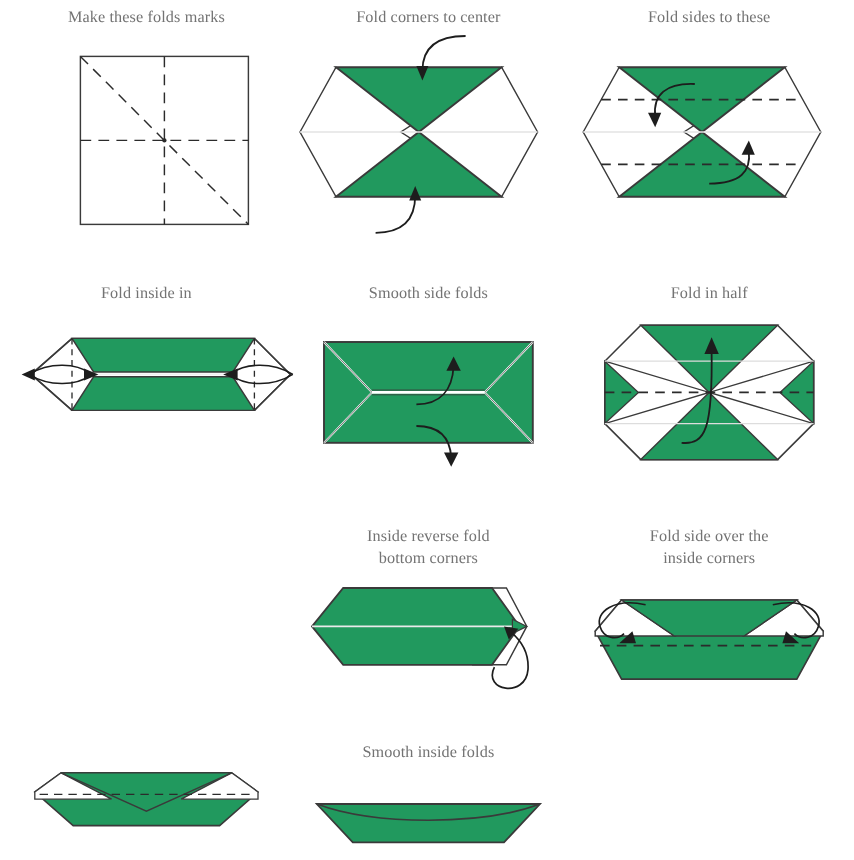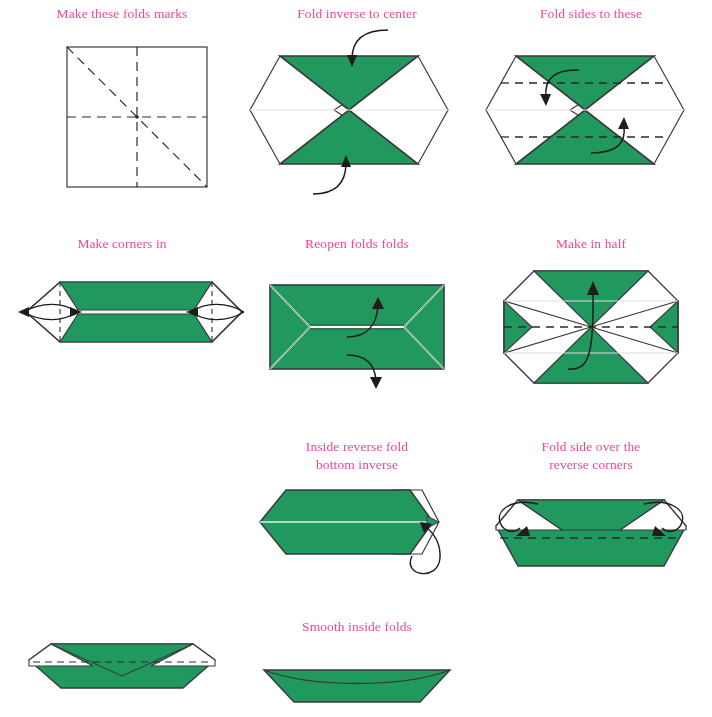--- a/index.html
+++ b/index.html
@@ -8,21 +8,21 @@
     font-family:"Liberation Serif","DejaVu Serif",serif;
     color:#2b2b2b;
     overflow:hidden;
   }
   .sheet{position:relative;width:712px;height:717px;}
   .step{position:absolute;display:flex;flex-direction:column;align-items:center;}
   .step-title{
     font-size:13.5px;
     line-height:18px;
     text-align:center;
-    color:#ec4899;
+    color:#737373;
     white-space:pre-line;
     letter-spacing:0.1px;
   }
   .step-figure{margin-top:4px;}
   svg{display:block;overflow:visible;}
 
   
   .col-a{left:0;width:244px;}
   .col-b{left:238px;width:238px;}
   .col-c{left:470px;width:242px;}
@@ -44,21 +44,21 @@
         <rect x="45" y="20" width="140" height="140" fill="#ffffff" stroke="#3a3a3a" stroke-width="1.2"></rect>
         <line x1="45" y1="20" x2="185" y2="160" stroke="#2b2b2b" stroke-width="1.2" stroke-dasharray="9 6"></line>
         <line x1="115" y1="20" x2="115" y2="160" stroke="#2b2b2b" stroke-width="1.2" stroke-dasharray="9 6"></line>
         <line x1="45" y1="90" x2="185" y2="90" stroke="#2b2b2b" stroke-width="1.2" stroke-dasharray="9 6"></line>
         <circle cx="115" cy="90" r="1.8" fill="#2b2b2b"></circle>
       </svg>
     </div>
   </div>
 
   <div class="step col-b row-1">
-    <div class="step-title">Fold inverse to center</div>
+    <div class="step-title">Fold corners to center</div>
     <div class="step-figure">
       <svg width="230" height="175" viewBox="0 0 230 175">
 
         <polygon points="8,83 38,29 122,83 38,137" fill="#ffffff" stroke="#3a3a3a" stroke-width="1.2"></polygon>
         <polygon points="206,83 176,29 92,83 176,137" fill="#ffffff" stroke="#3a3a3a" stroke-width="1.2"></polygon>
 
         <polygon points="38,29 176,29 107,83" fill="#21995e" stroke="#3a3a3a" stroke-width="1.6"></polygon>
         <polygon points="38,137 176,137 107,83" fill="#21995e" stroke="#3a3a3a" stroke-width="1.6"></polygon>
         <line x1="8" y1="83" x2="206" y2="83" stroke="#e3e3e3" stroke-width="1.2"></line>
 
@@ -91,21 +91,21 @@
         </g>
         <g fill="none" stroke="#1d1d1d" stroke-width="1.5">
           <path d="M115,126 C141,126 150,116 148,99"></path>
           <path d="M148,90 L142,102 L153,102 Z" fill="#1d1d1d" stroke="none"></path>
         </g>
       </svg>
     </div>
   </div>
 
   <div class="step col-a row-2">
-    <div class="step-title">Make corners in</div>
+    <div class="step-title">Fold inside in</div>
     <div class="step-figure">
       <svg width="240" height="120" viewBox="0 0 240 120">
 
         <polygon points="24,55 58,25 210,25 240,55 210,85 58,85" fill="#ffffff" stroke="#3a3a3a" stroke-width="1.2"></polygon>
 
         <polygon points="58,25 210,25 192,53 76,53" fill="#21995e" stroke="#3a3a3a" stroke-width="1.2"></polygon>
         <polygon points="58,85 210,85 192,57 76,57" fill="#21995e" stroke="#3a3a3a" stroke-width="1.2"></polygon>
         <line x1="76" y1="55" x2="192" y2="55" stroke="#f1f1f1" stroke-width="1.4"></line>
 
         <line x1="24" y1="55" x2="58" y2="25" stroke="#3a3a3a" stroke-width="1.2"></line>
@@ -124,21 +124,21 @@
         <g stroke="#1d1d1d" stroke-width="1.3" fill="none">
           <path d="M242,55 C224,44 202,46 191,54"></path>
           <path d="M242,55 C224,66 202,64 191,56"></path>
           <path d="M184,55 L196,50 L196,60 Z" fill="#1d1d1d" stroke="none"></path>
         </g>
       </svg>
     </div>
   </div>
 
   <div class="step col-b row-2">
-    <div class="step-title">Reopen folds folds</div>
+    <div class="step-title">Smooth side folds</div>
     <div class="step-figure">
       <svg width="230" height="130" viewBox="0 0 230 130">
         <rect x="28" y="28" width="174" height="84" fill="#21995e" stroke="#3a3a3a" stroke-width="1.6"></rect>
 
         <line x1="28" y1="28" x2="68" y2="70" stroke="#ffffff" stroke-width="1.6"></line>
         <line x1="28" y1="112" x2="68" y2="70" stroke="#ffffff" stroke-width="1.6"></line>
         <line x1="202" y1="28" x2="162" y2="70" stroke="#ffffff" stroke-width="1.6"></line>
         <line x1="202" y1="112" x2="162" y2="70" stroke="#ffffff" stroke-width="1.6"></line>
         <line x1="28" y1="28" x2="68" y2="70" stroke="#3a3a3a" stroke-width="0.6"></line>
         <line x1="28" y1="112" x2="68" y2="70" stroke="#3a3a3a" stroke-width="0.6"></line>
@@ -154,21 +154,21 @@
         </g>
         <g fill="none" stroke="#1d1d1d" stroke-width="1.5">
           <path d="M105,98 C125,98 133,108 134,124"></path>
           <path d="M134,132 L128,120 L140,120 Z" fill="#1d1d1d" stroke="none"></path>
         </g>
       </svg>
     </div>
   </div>
 
   <div class="step col-c row-2">
-    <div class="step-title">Make in half</div>
+    <div class="step-title">Fold in half</div>
     <div class="step-figure">
       <svg width="230" height="140" viewBox="0 0 230 140">
 
         <polygon points="58,14 172,14 202,44 202,96 172,126 58,126 28,96 28,44" fill="#ffffff" stroke="#3a3a3a" stroke-width="1.3"></polygon>
 
         <polygon points="58,14 172,14 115,70" fill="#21995e" stroke="#3a3a3a" stroke-width="1.2"></polygon>
         <polygon points="58,126 172,126 115,70" fill="#21995e" stroke="#3a3a3a" stroke-width="1.2"></polygon>
 
         <polygon points="28,44 28,96 56,70" fill="#21995e" stroke="#3a3a3a" stroke-width="1.1"></polygon>
         <polygon points="202,44 202,96 174,70" fill="#21995e" stroke="#3a3a3a" stroke-width="1.1"></polygon>
@@ -185,42 +185,42 @@
           <path d="M92,112 C112,114 118,100 117,34"></path>
           <path d="M117,24 L111,38 L123,38 Z" fill="#1d1d1d" stroke="none"></path>
         </g>
       </svg>
     </div>
   </div>
 
 
   <div class="step col-b row-3">
     <div class="step-title">Inside reverse fold
-bottom inverse</div>
+bottom corners</div>
     <div class="step-figure">
       <svg width="230" height="110" viewBox="0 0 230 110">
 
         <polygon points="152,12 180,12 197,44 180,76 152,76" fill="#ffffff" stroke="#3a3a3a" stroke-width="1.2"></polygon>
 
         <polygon points="18,44 44,12 168,12 191,44 168,76 44,76" fill="#21995e" stroke="#3a3a3a" stroke-width="1.5"></polygon>
         <line x1="18" y1="44" x2="191" y2="44" stroke="#eaeaea" stroke-width="1.4"></line>
 
         <polygon points="185,38 197,44 185,50" fill="#21995e" stroke="#3a3a3a" stroke-width="1"></polygon>
 
         <g fill="none" stroke="#1d1d1d" stroke-width="1.4">
           <path d="M170,78 C160,98 196,104 198,80 C199,64 190,54 184,49"></path>
           <path d="M178,44 L190,46 L182,55 Z" fill="#1d1d1d" stroke="none"></path>
         </g>
       </svg>
     </div>
   </div>
 
   <div class="step col-c row-3">
     <div class="step-title">Fold side over the
-reverse corners</div>
+inside corners</div>
     <div class="step-figure">
       <svg width="230" height="110" viewBox="0 0 230 110">
 
         <polygon points="20,48 42,22 188,22 210,48 188,88 42,88" fill="#21995e" stroke="#3a3a3a" stroke-width="1.4"></polygon>
 
         <polygon points="42,22 86,52 20,52 20,48" fill="#ffffff" stroke="#3a3a3a" stroke-width="1.2"></polygon>
         <polygon points="188,22 144,52 210,52 210,48" fill="#ffffff" stroke="#3a3a3a" stroke-width="1.2"></polygon>
 
         <polygon points="42,22 188,22 144,52 86,52" fill="#21995e" stroke="#3a3a3a" stroke-width="1.2"></polygon>
         <line x1="24" y1="60" x2="206" y2="60" stroke="#2b2b2b" stroke-width="1.3" stroke-dasharray="8 6"></line>

